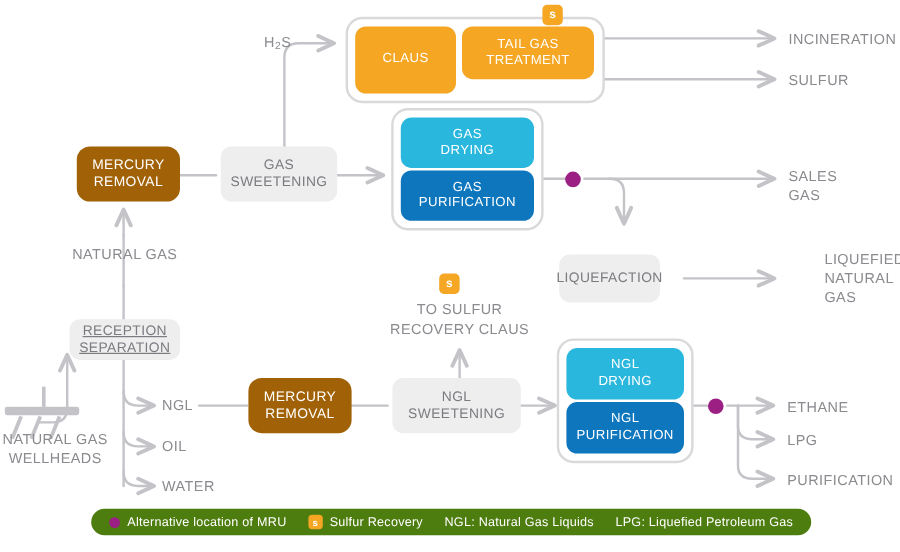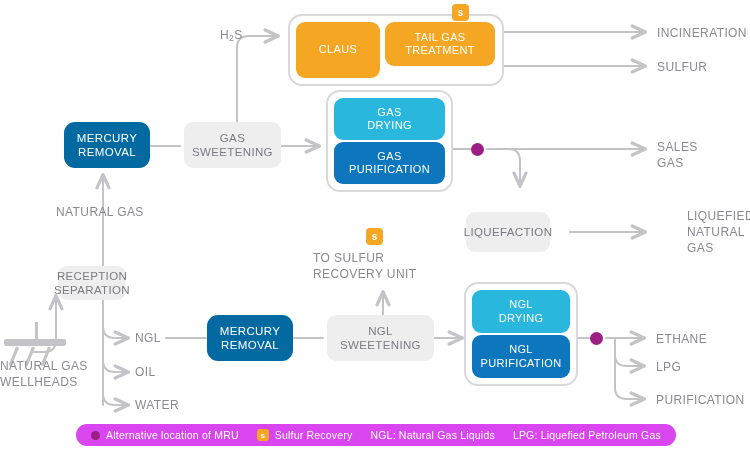--- a/index.html
+++ b/index.html
@@ -33,21 +33,21 @@
     line-height:1.22;
     white-space:pre-line;
   }
   .node.grey{
     background:#eeeeef;
     color:#7b7b80;
     border-radius:9px;
     font-size:11.5px;
   }
   .node.magenta{
-    background:#0369a1;
+    background:#a16207;
     color:#ffffff;
     border-radius:11px;
     font-size:11.5px;
   }
   .node.orange{
     background:#f5a623;
     color:#ffffff;
     border-radius:9px;
     font-size:11px;
   }
@@ -75,21 +75,21 @@
 
   
   .label{
     position:absolute;
     color:#8a8a8f;
     font-size:12px;
     letter-spacing:.4px;
     line-height:1.35;
     white-space:pre-line;
   }
-  .label.center{text-align:left;}
+  .label.center{text-align:center;}
 
   
   .sbadge{
     position:absolute;
     width:17px;height:17px;
     background:#f5a623;
     border-radius:4px;
     color:#ffffff;
     font-size:10px;
     font-weight:bold;
@@ -110,21 +110,21 @@
   
   .wellhead{
     position:absolute;
   }
 
   
   .legend{
     position:absolute;
     left:76px; top:424px;
     width:600px; height:22px;
-    background:#d946ef;
+    background:#4d7c0f;
     border-radius:11px;
     display:flex;
     align-items:center;
     justify-content:center;
     gap:0px;
   }
   .legend-item{
     display:flex;
     align-items:center;
     color:#ffffff;
@@ -216,21 +216,21 @@
       <rect x="33" y="0" width="3" height="17" fill="#c3c3c8"></rect>
       <rect x="2" y="17" width="62" height="7" rx="2" fill="#c3c3c8"></rect>
       <rect x="14" y="25" width="3.2" height="20" fill="#c3c3c8" transform="rotate(22 15.6 25)"></rect>
       <rect x="30" y="25" width="3.2" height="20" fill="#c3c3c8" transform="rotate(22 31.6 25)"></rect>
       <rect x="46" y="25" width="3.2" height="20" fill="#c3c3c8" transform="rotate(22 47.6 25)"></rect>
     </svg>
   </div>
   <div class="label center" style="left:0px;top:358px;width:92px;">NATURAL GAS
 WELLHEADS</div>
 
-  <div class="node grey" style="left:58px;top:266px;width:68px;height:34px;">RECEPTION
+  <div class="node grey" style="left:58px;top:266px;width:92px;height:34px;text-decoration:underline;">RECEPTION
 SEPARATION</div>
 
   <div class="label" style="left:135px;top:330px;">NGL</div>
   <div class="label" style="left:135px;top:364px;">OIL</div>
   <div class="label" style="left:135px;top:397px;">WATER</div>
 
   <div class="label center" style="left:56px;top:204px;width:96px;">NATURAL GAS</div>
 
   <div class="node magenta" style="left:64px;top:122px;width:86px;height:46px;">MERCURY
 REMOVAL</div>
@@ -260,21 +260,21 @@
   <div class="label" style="left:657px;top:139px;">SALES
 GAS</div>
 
   <div class="node grey" style="left:466px;top:212px;width:84px;height:40px;">LIQUEFACTION</div>
   <div class="label" style="left:657px;top:208px;margin-left:30px;">LIQUEFIED
 NATURAL
 GAS</div>
 
   <div class="sbadge" style="left:366px;top:228px;">s</div>
   <div class="label center" style="left:313px;top:250px;width:140px;">TO SULFUR
-RECOVERY UNIT</div>
+RECOVERY CLAUS</div>
 
   <div class="node magenta" style="left:207px;top:315px;width:86px;height:46px;">MERCURY
 REMOVAL</div>
 
   <div class="node grey" style="left:327px;top:315px;width:107px;height:46px;">NGL
 SWEETENING</div>
 
   <div class="group-outline" style="left:464px;top:282px;width:114px;height:104px;"></div>
   <div class="node cyan" style="left:472px;top:290px;width:98px;height:43px;">NGL
 DRYING</div>

